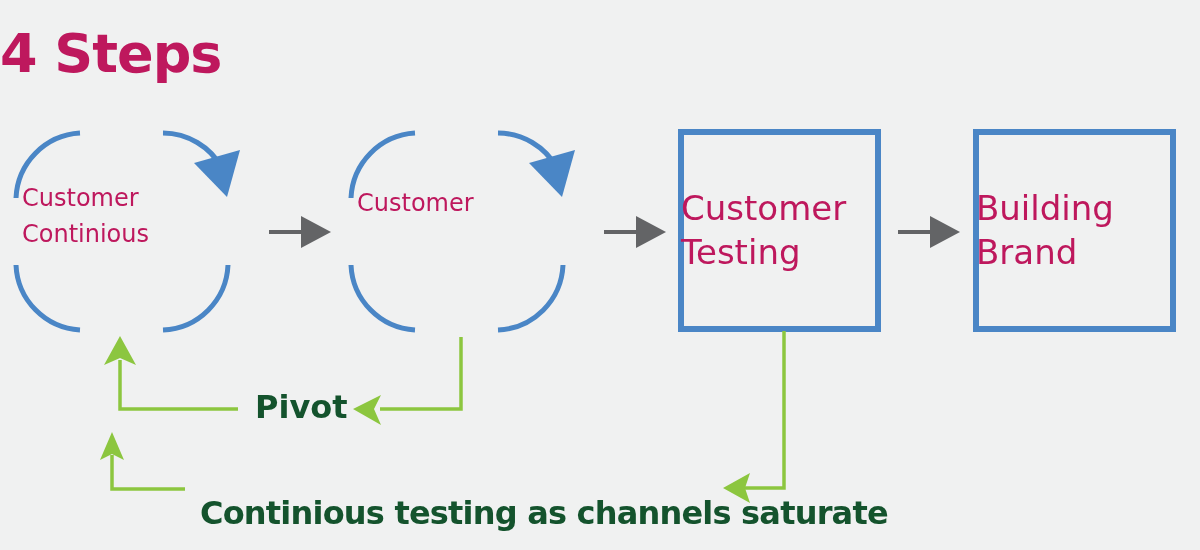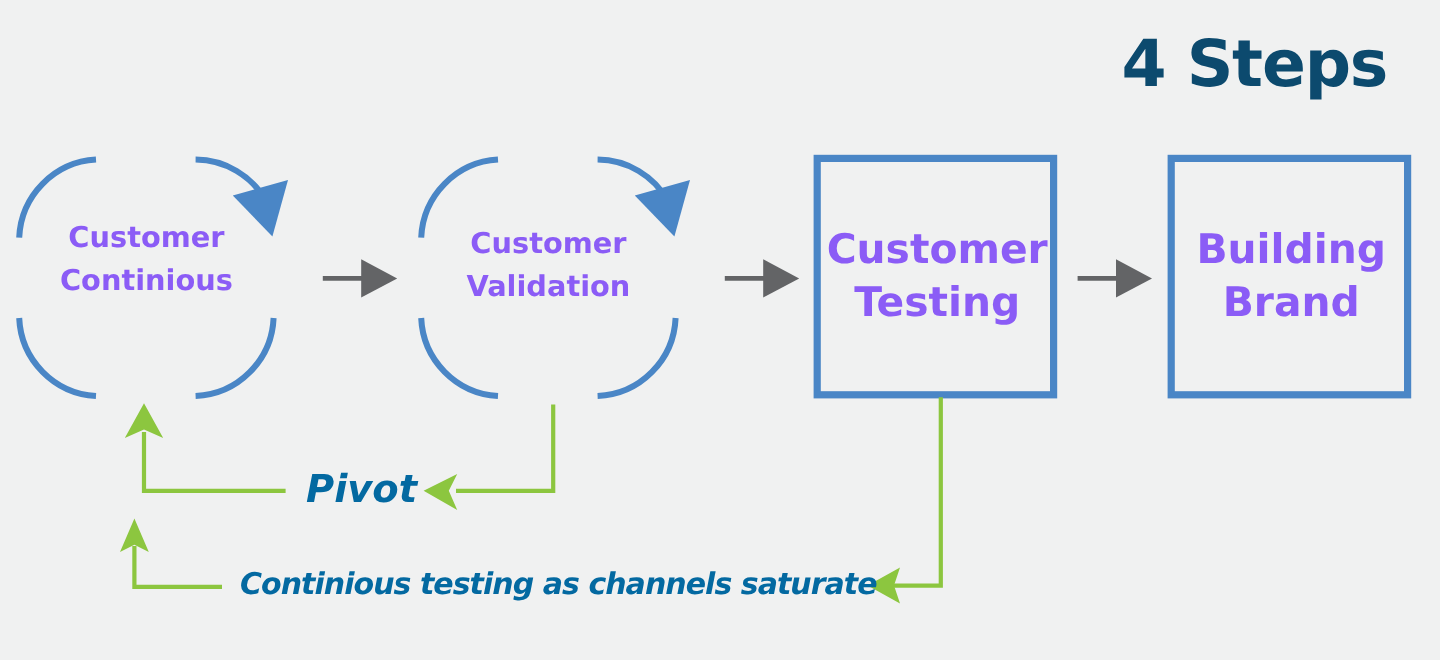--- a/index.html
+++ b/index.html
@@ -1,24 +1,24 @@
 <!DOCTYPE html>
 <html><head>
 <meta charset="utf-8">
 <style>
   html, body { margin: 0; padding: 0; }
   body { width: 1200px; height: 550px; background: #f0f1f1; position: relative; overflow: hidden;
          font-family: "DejaVu Sans", sans-serif; }
   svg { position: absolute; left: 0; top: 0; }
-  .title { position: absolute; left: 0; width: 1156px; top: 22px; text-align: right;
-           font-size: 54px; font-weight: bold; color: #0c4a6e; letter-spacing: -1px; }
-  .step-text { position: absolute; text-align: center; color: #8b5cf6; font-weight: bold; }
+  .title { position: absolute; left: 0; width: 1156px; top: 22px; text-align: left;
+           font-size: 54px; font-weight: bold; color: #be185d; letter-spacing: -1px; }
+  .step-text { position: absolute; text-align: left; color: #be185d; font-weight: normal; }
   .s-cycle { font-size: 24px; line-height: 36px; }
   .s-box { font-size: 34px; line-height: 44px; }
-  .label { position: absolute; color: #0369a1; font-weight: bold; white-space: nowrap; font-style: italic; }
+  .label { position: absolute; color: #14532d; font-weight: bold; white-space: nowrap; }
 </style>
 </head>
 <body>
 
 <div class="title">4 Steps</div>
 
 <svg width="1200" height="550">
   <defs>
     <marker id="flowHead" markerWidth="10" markerHeight="10" refX="5" refY="5" orient="auto" markerUnits="userSpaceOnUse" viewBox="0 0 10 10">
     </marker>
@@ -71,25 +71,24 @@
   <polygon fill="#8cc63f" points="723,488 750,473 745,488 750,503"></polygon>
   <polygon fill="#8cc63f" points="112,432 100,460 112,454 124,460"></polygon>
 </svg>
 
 <div class="step-text s-cycle" style="left:22px; top:180px; width:200px;">
   <div>Customer</div>
   <div>Continious</div>
 </div>
 <div class="step-text s-cycle" style="left:357px; top:185px; width:200px;">
   <div>Customer</div>
-  <div>Validation</div>
 </div>
 <div class="step-text s-box" style="left:681px; top:186px; width:200px;">
   <div>Customer</div>
   <div>Testing</div>
 </div>
 <div class="step-text s-box" style="left:976px; top:186px; width:200px;">
   <div>Building</div>
   <div>Brand</div>
 </div>
 
 <div class="label" style="left:255px; top:388px; font-size:32px;">Pivot</div>
-<div class="label" style="left:200px; top:472px; font-size:25px; letter-spacing:-0.8px;text-align:right;">Continious testing as channels saturate</div>
+<div class="label" style="left:200px; top:494px; font-size:32px; letter-spacing:-0.8px;text-align:right;">Continious testing as channels saturate</div>
 
 </body></html>

